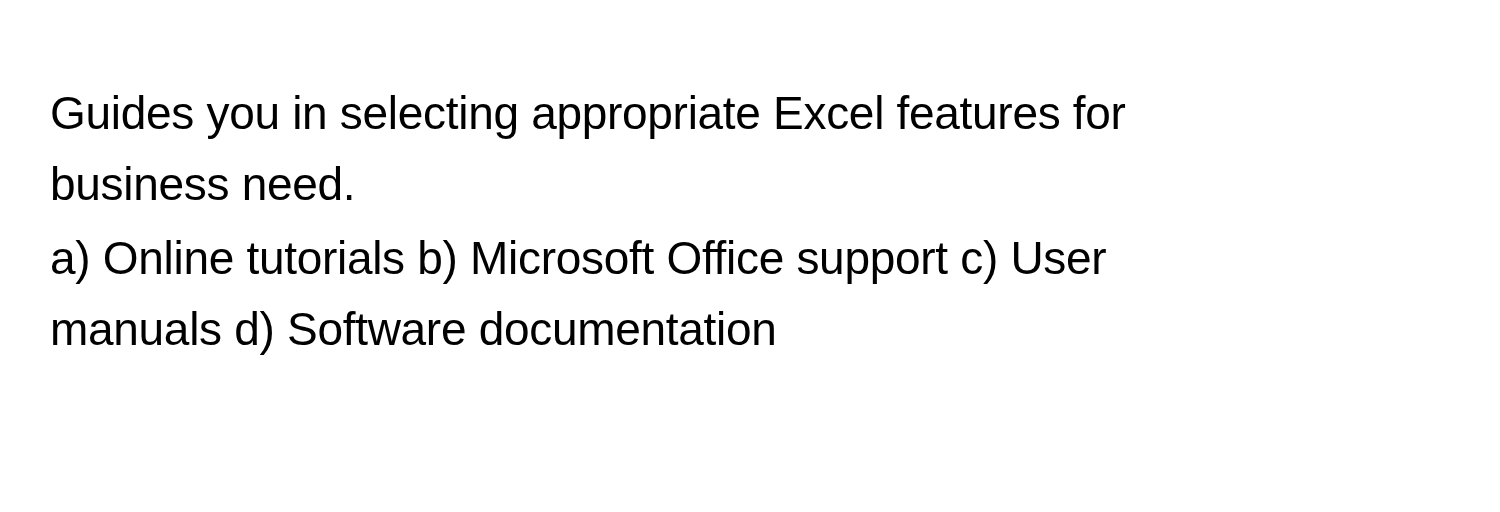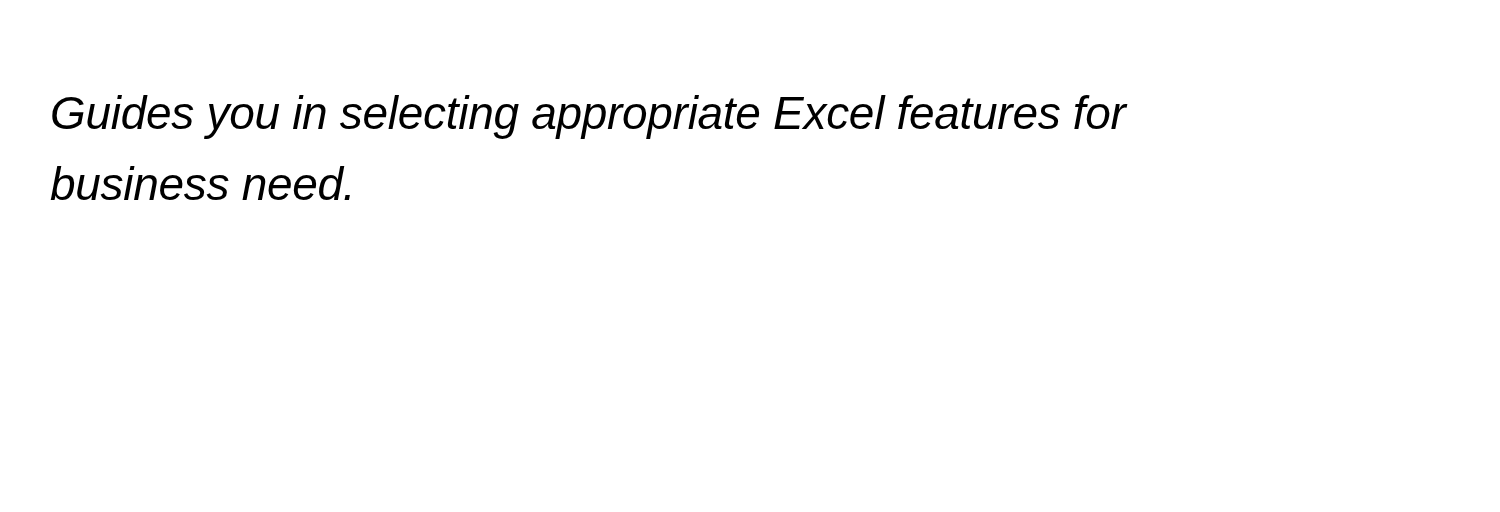--- a/index.html
+++ b/index.html
@@ -1,19 +1,18 @@
 <!DOCTYPE html>
 <html><head>
   <meta charset="utf-8">
   <style>
     * {
       margin: 0;
       padding: 0;
       box-sizing: border-box;
-      font-style: italic;
     }
     body {
       width: 1500px;
       height: 512px;
       background: #ffffff;
       font-family: -apple-system, BlinkMacSystemFont, "Segoe UI", Helvetica, Arial, sans-serif;
       padding: 78px 50px 50px 50px;
     }
     .content {
       font-size: 46px;
@@ -27,13 +26,14 @@
     }
     .options-text {
       
     }
   </style>
 </head>
 <body>
 
 <div class="content">
   <div class="question-text">Guides you in selecting appropriate Excel features for business need.</div>
+  <div class="options-text">a) Online tutorials b) Microsoft Office support c) User manuals d) Software documentation</div>
 </div>
 
 </body></html>

